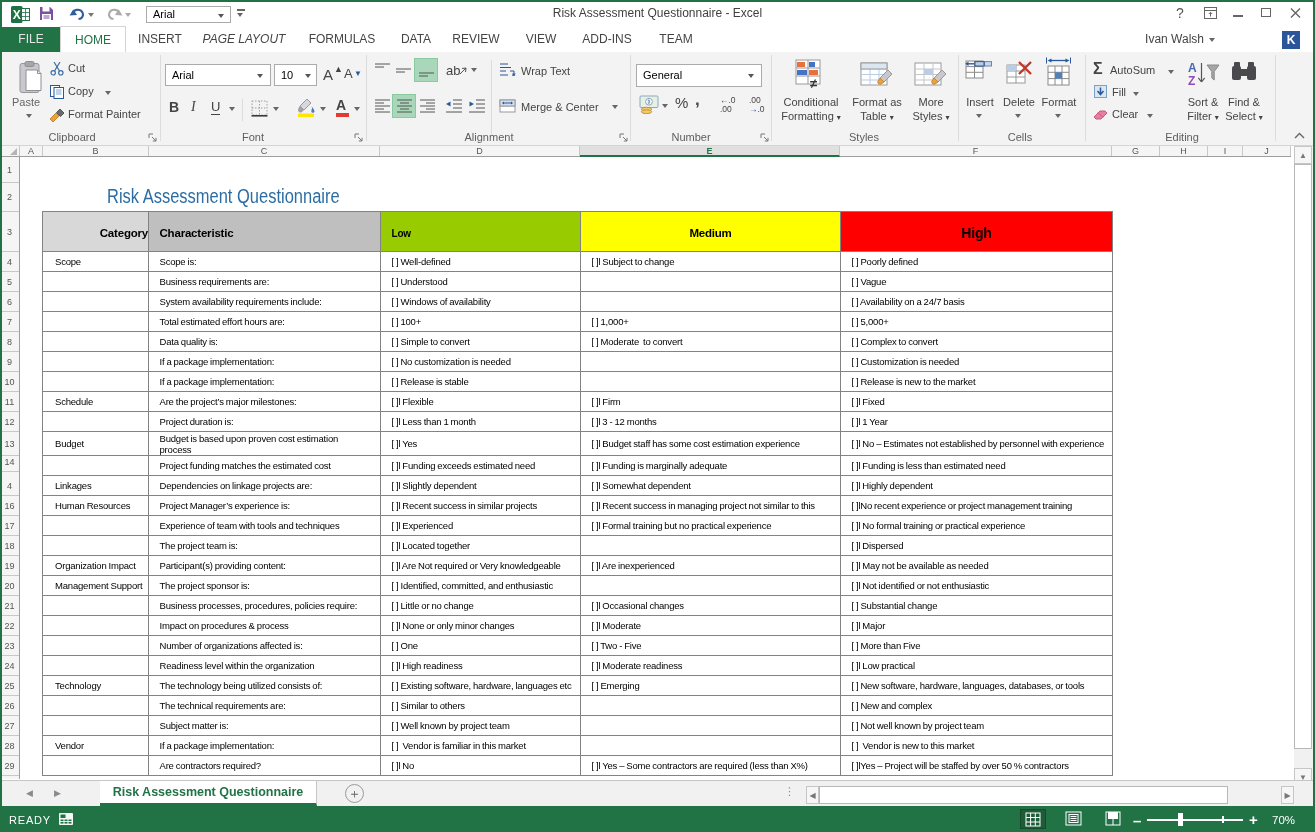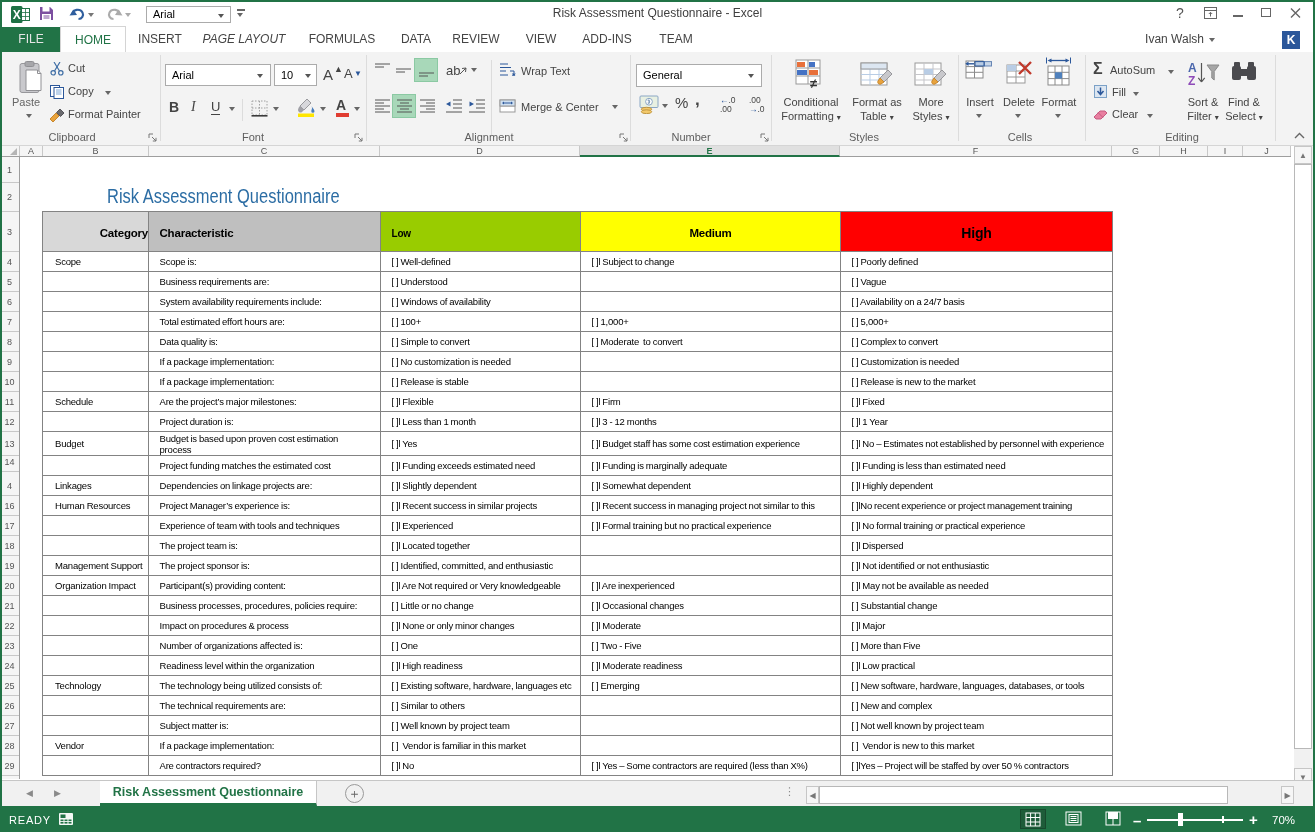--- a/index.html
+++ b/index.html
@@ -607,32 +607,32 @@
           <td>[ ]l No formal training or practical experience</td>
         </tr>
     <tr>
           <td></td>
           <td>The project team is:</td>
           <td>[ ]l Located together</td>
           <td></td>
           <td>[ ]l Dispersed</td>
         </tr>
     <tr>
-          <td>Management Support</td>
-          <td>The project sponsor is:</td>
-          <td>[ ] Identified, committed, and enthusiastic</td>
-          <td></td>
-          <td>[ ]l Not identified or not enthusiastic</td>
-        </tr>
-    <tr>
           <td>Organization Impact</td>
           <td>Participant(s) providing content:</td>
           <td>[ ]l Are Not required or Very knowledgeable</td>
           <td>[ ]l Are inexperienced</td>
           <td>[ ]l May not be available as needed</td>
+        </tr>
+    <tr>
+          <td>Management Support</td>
+          <td>The project sponsor is:</td>
+          <td>[ ] Identified, committed, and enthusiastic</td>
+          <td></td>
+          <td>[ ]l Not identified or not enthusiastic</td>
         </tr>
     <tr>
           <td></td>
           <td>Business processes, procedures, policies require:</td>
           <td>[ ] Little or no change</td>
           <td>[ ]l Occasional changes</td>
           <td>[ ] Substantial change</td>
         </tr>
     <tr>
           <td></td>

